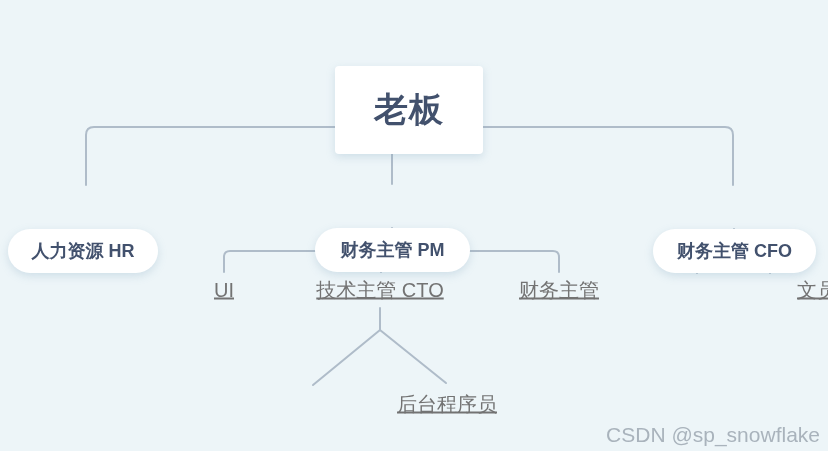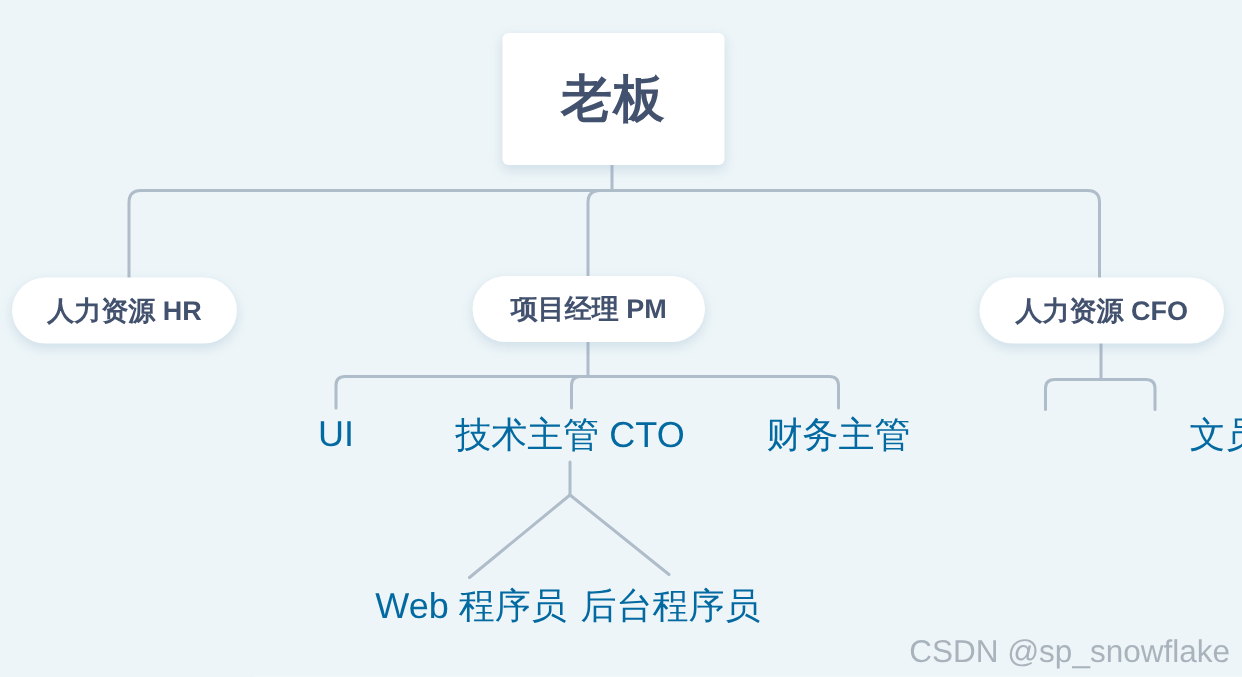--- a/index.html
+++ b/index.html
@@ -30,20 +30,21 @@
     position: absolute;
     display: flex;
     align-items: center;
     justify-content: center;
     background: #ffffff;
     color: #42516d;
     font-weight: bold;
     box-shadow: 0 3px 8px rgba(130, 165, 190, 0.28);
     cursor: pointer;
     white-space: nowrap;
+    margin-top: 44px;
   }
 
   .node-root {
     left: 335px; top: 22px;
     width: 148px; height: 88px;
     border-radius: 4px;
     font-size: 34px;
     letter-spacing: 1px;
   }
 
@@ -52,24 +53,25 @@
     border-radius: 22px;
     font-size: 18px;
   }
   .node-hr  { left: 8px;   top: 185px; width: 150px; }
   .node-pm  { left: 315px; top: 184px; width: 155px; }
   .node-cfo { left: 653px; top: 185px; width: 163px; }
 
   .leaf {
     position: absolute;
     transform: translate(-50%, -50%);
-    color: #0369a1;
-    font-size: 24px;
+    color: #737373;
+    font-size: 20px;
     white-space: nowrap;
     cursor: pointer;
+    text-decoration: underline;
   }
   .leaf-ui          { left: 224px; top: 290px; }
   .leaf-cto         { left: 380px; top: 290px; }
   .leaf-ops         { left: 559px; top: 290px; }
   .leaf-accountant  { left: 698px; top: 290px; }
   .leaf-clerk       { left: 770px; top: 290px; margin-left: 47px; }
   .leaf-web-dev     { left: 314px; top: 404px; }
   .leaf-backend-dev { left: 447px; top: 404px; }
 
   .watermark {
@@ -106,35 +108,34 @@
 
   <div class="node node-root">
     <span>老板</span>
   </div>
 
   <div class="node node-pill node-hr">
     <span>人力资源 HR</span>
   </div>
 
   <div class="node node-pill node-pm">
-    <span>项目经理 PM</span>
+    <span>财务主管 PM</span>
   </div>
 
   <div class="node node-pill node-cfo">
-    <span>人力资源 CFO</span>
+    <span>财务主管 CFO</span>
   </div>
 
   <div class="leaf leaf-ui">UI</div>
 
   <div class="leaf leaf-cto">技术主管 CTO</div>
 
   <div class="leaf leaf-ops">财务主管</div>
 
 
   <div class="leaf leaf-clerk">文员</div>
 
-  <div class="leaf leaf-web-dev">Web 程序员</div>
 
   <div class="leaf leaf-backend-dev">后台程序员</div>
 
   <div class="watermark">CSDN @sp_snowflake</div>
 
 </div>
 
 </body></html>

